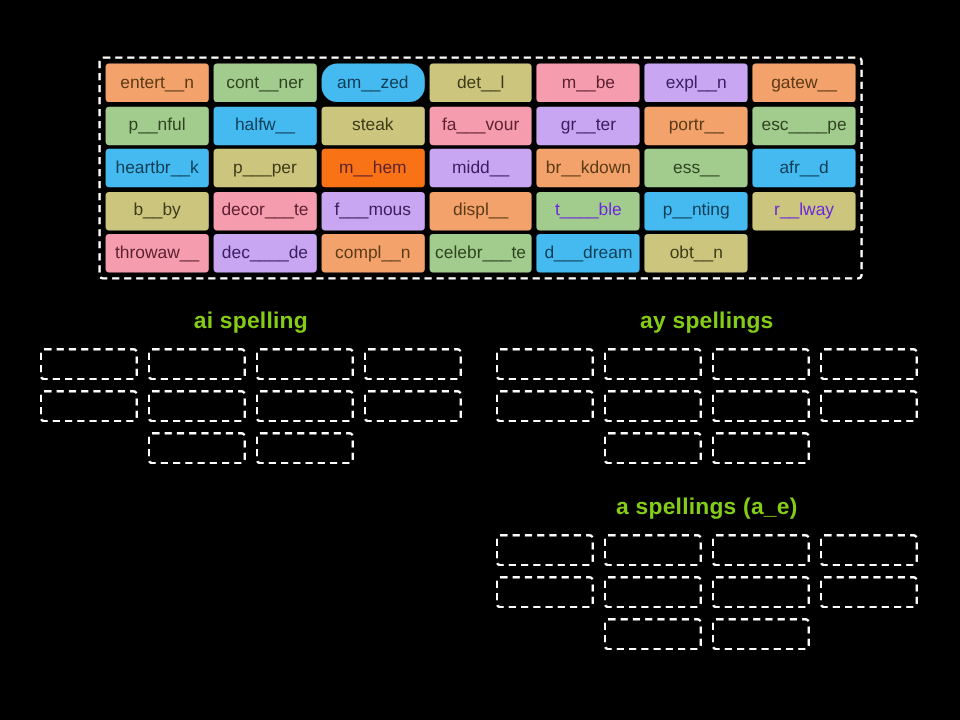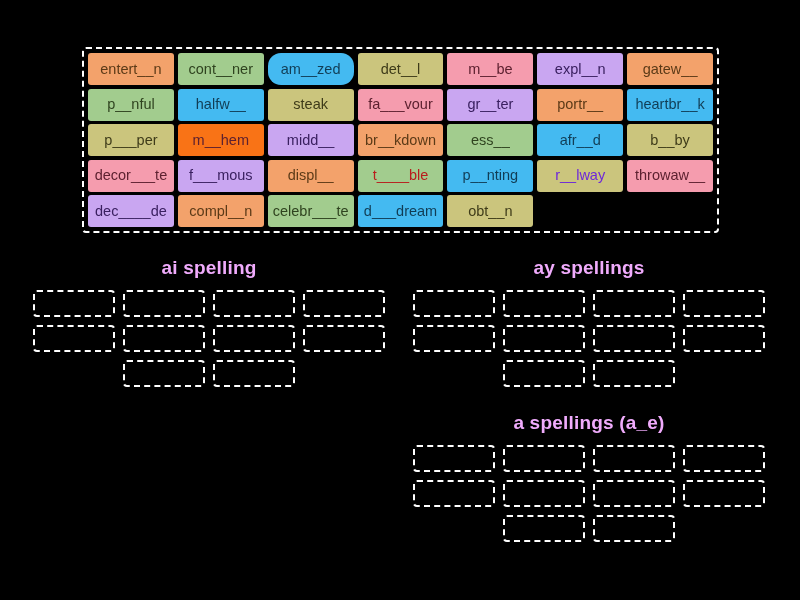--- a/index.html
+++ b/index.html
@@ -45,21 +45,21 @@
     user-select: none;
   }
   
   .group {
     position: absolute;
     width: 352px;
   }
   .group-title {
     margin: 0 0 11px 0;
     text-align: center;
-    color: #f0abfc;
+    color: #84cc16;
     font-size: 19px;
     line-height: 22px;
     font-weight: bold;
     letter-spacing: 0.2px;
   }
   .slot-row {
     display: flex;
     justify-content: center;
     gap: 8px;
     margin-bottom: 8px;
@@ -89,32 +89,33 @@
       <div class="tile" style="background: rgb(203, 197, 125); color: rgb(62, 59, 25);">det__l</div>
       <div class="tile" style="background: rgb(245, 156, 174); color: rgb(93, 33, 48);">m__be</div>
       <div class="tile" style="background: rgb(201, 166, 241); color: rgb(58, 32, 96);">expl__n</div>
       <div class="tile" style="background: rgb(243, 162, 107); color: rgb(91, 58, 23);">gatew__</div>
       <div class="tile" style="background: rgb(162, 204, 142); color: rgb(47, 67, 31);">p__nful</div>
       <div class="tile" style="background: rgb(68, 186, 241); color: rgb(17, 61, 85);">halfw__</div>
       <div class="tile" style="background: rgb(203, 197, 125); color: rgb(62, 59, 25);">steak</div>
       <div class="tile" style="background: rgb(245, 156, 174); color: rgb(93, 33, 48);">fa___vour</div>
       <div class="tile" style="background: rgb(201, 166, 241); color: rgb(58, 32, 96);">gr__ter</div>
       <div class="tile" style="background: rgb(243, 162, 107); color: rgb(91, 58, 23);">portr__</div>
+      <div class="tile" style="background: rgb(162, 204, 142); color: rgb(47, 67, 31);">esc____pe</div>
       <div class="tile" style="background: rgb(68, 186, 241); color: rgb(17, 61, 85);">heartbr__k</div>
       <div class="tile" style="background: rgb(203, 197, 125); color: rgb(62, 59, 25);">p___per</div>
       <div class="tile" style="background: #f97316; color: rgb(93, 33, 48);">m__hem</div>
       <div class="tile" style="background: rgb(201, 166, 241); color: rgb(58, 32, 96);">midd__</div>
       <div class="tile" style="background: rgb(243, 162, 107); color: rgb(91, 58, 23);">br__kdown</div>
       <div class="tile" style="background: rgb(162, 204, 142); color: rgb(47, 67, 31);">ess__</div>
       <div class="tile" style="background: rgb(68, 186, 241); color: rgb(17, 61, 85);">afr__d</div>
       <div class="tile" style="background: rgb(203, 197, 125); color: rgb(62, 59, 25);">b__by</div>
       <div class="tile" style="background: rgb(245, 156, 174); color: rgb(93, 33, 48);">decor___te</div>
       <div class="tile" style="background: rgb(201, 166, 241); color: rgb(58, 32, 96);">f___mous</div>
       <div class="tile" style="background: rgb(243, 162, 107); color: rgb(91, 58, 23);">displ__</div>
-      <div class="tile" style="background: rgb(162, 204, 142); color: #b91c1c;">t____ble</div>
+      <div class="tile" style="background: rgb(162, 204, 142); color: #6d28d9;">t____ble</div>
       <div class="tile" style="background: rgb(68, 186, 241); color: rgb(17, 61, 85);">p__nting</div>
       <div class="tile" style="background: rgb(203, 197, 125); color: #6d28d9;">r__lway</div>
       <div class="tile" style="background: rgb(245, 156, 174); color: rgb(93, 33, 48);">throwaw__</div>
       <div class="tile" style="background: rgb(201, 166, 241); color: rgb(58, 32, 96);">dec____de</div>
       <div class="tile" style="background: rgb(243, 162, 107); color: rgb(91, 58, 23);">compl__n</div>
       <div class="tile" style="background: rgb(162, 204, 142); color: rgb(47, 67, 31);">celebr___te</div>
       <div class="tile" style="background: rgb(68, 186, 241); color: rgb(17, 61, 85);">d___dream</div>
       <div class="tile" style="background: rgb(203, 197, 125); color: rgb(62, 59, 25);">obt__n</div>
     </div>
 

